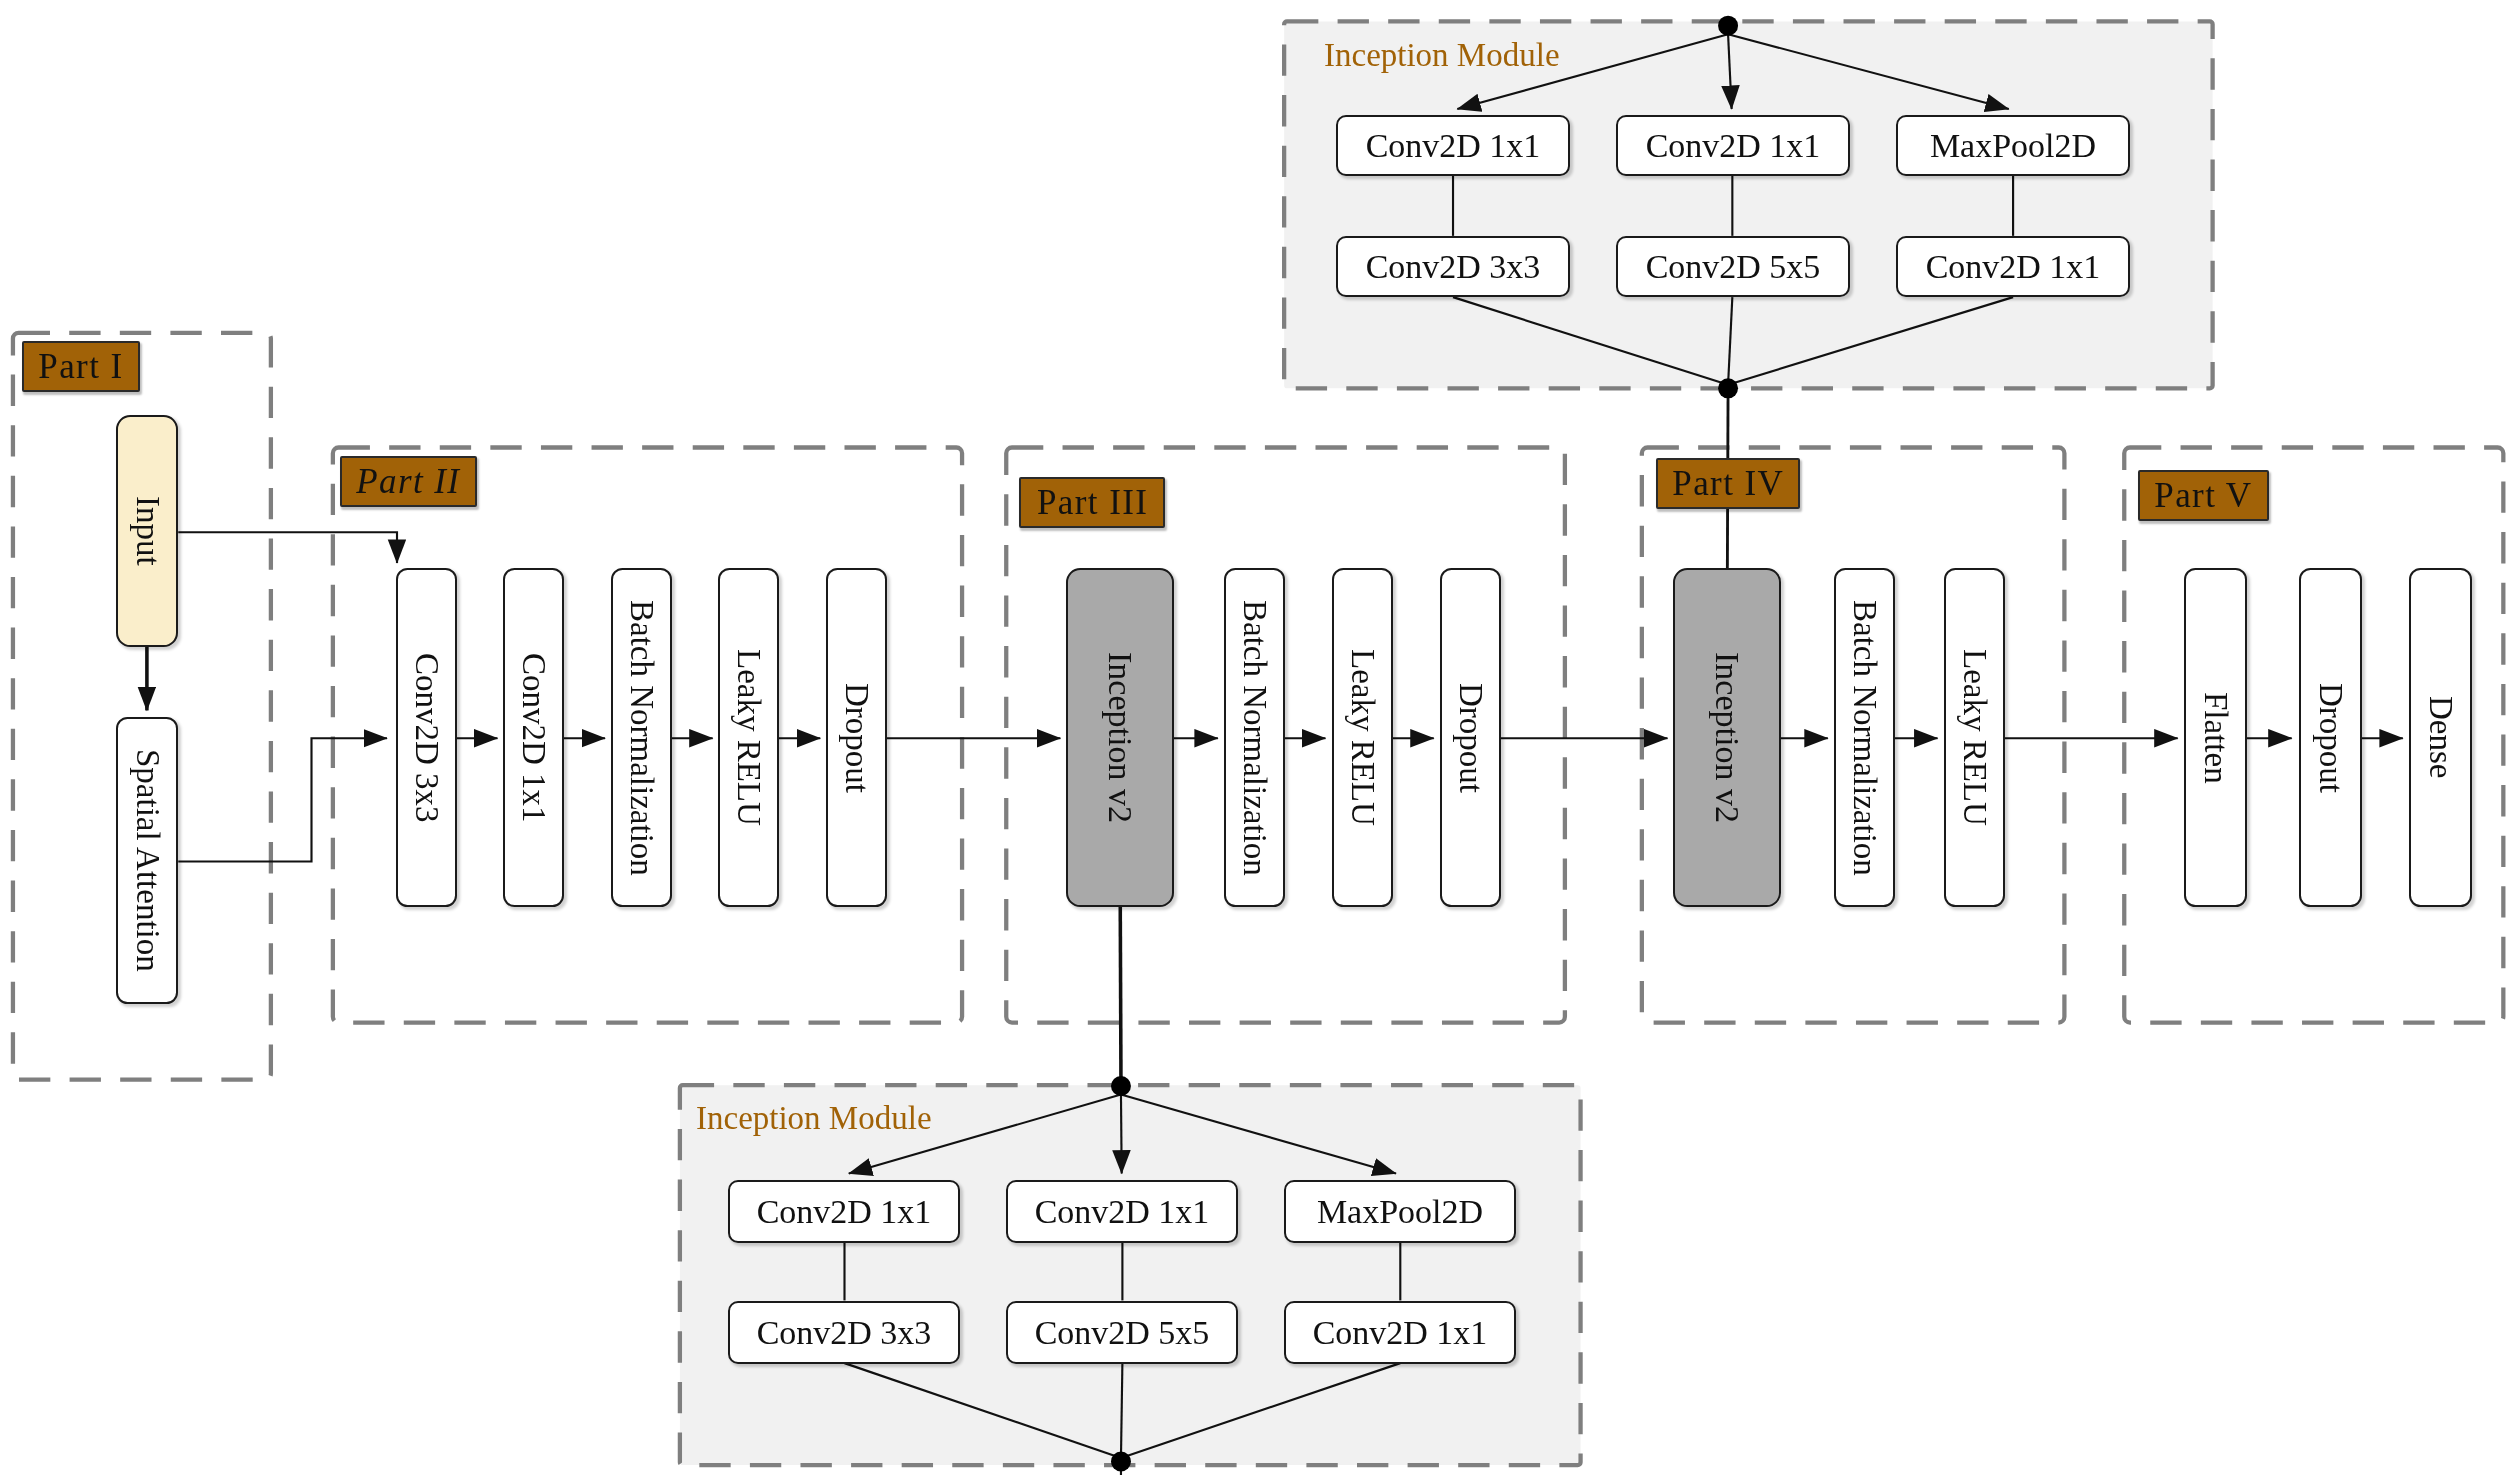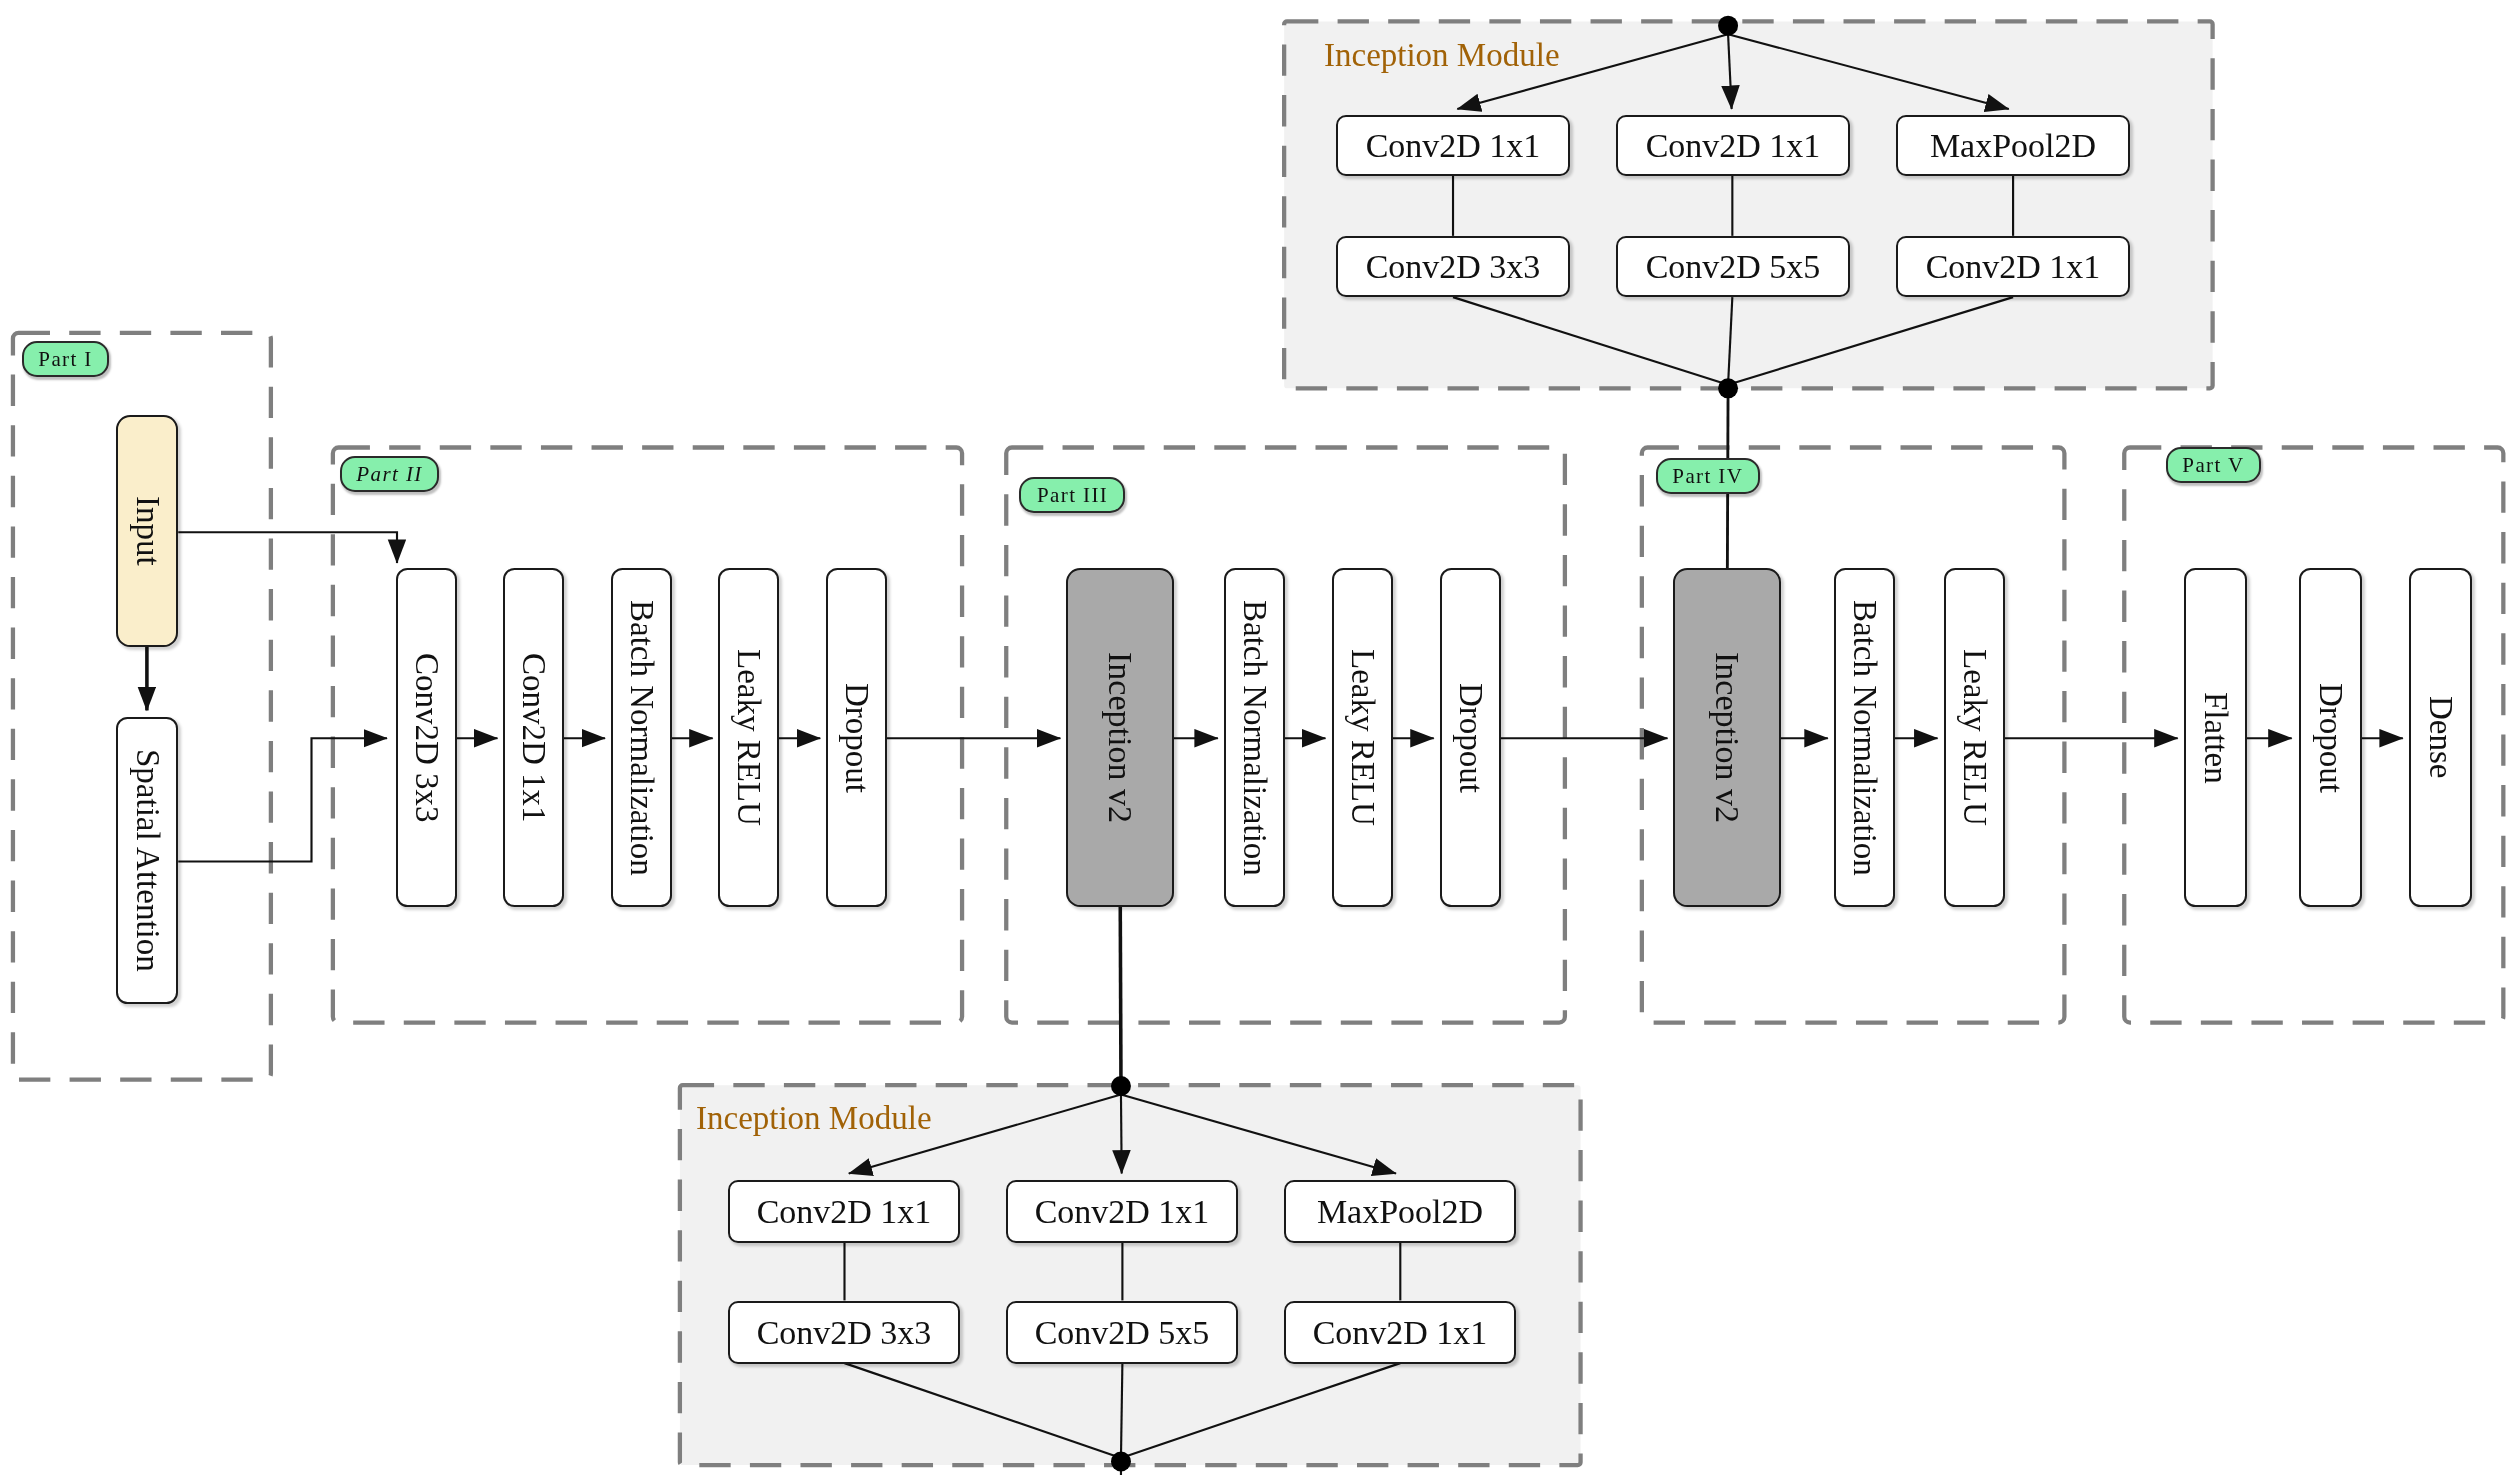--- a/index.html
+++ b/index.html
@@ -19,22 +19,22 @@
   .vnode.tan{background:#faeecb;border-radius:14.3px;}
   .vnode.gray{background:#a9a9a9;border-radius:14.3px;}
   
   .hnode{
     position:absolute;display:flex;align-items:center;justify-content:center;
     background:#ffffff;border:2.1px solid #1a1a1a;border-radius:10px;
     font-size:34px;box-shadow:2.1px 2.9px 2.9px rgba(0,0,0,0.18);box-sizing:border-box;
     white-space:nowrap;
   }
   .badge{
-    position:absolute;background:#86efac;border:2.1px solid #2a2a2a;border-radius:15px;
-    font-size:21px;padding:3.6px 14.3px;letter-spacing:1.4px;
+    position:absolute;background:#a16207;border:2.1px solid #2a2a2a;border-radius:2px;
+    font-size:35px;padding:3.6px 14.3px;letter-spacing:1.4px;
     box-shadow:1.4px 2.1px 2.1px rgba(0,0,0,0.25);box-sizing:border-box;white-space:nowrap;
   }
   .module-label{position:absolute;color:#a16207;font-size:33px;white-space:nowrap;}
 </style>
 </head>
 <body>
 
 <div class="canvas">
 
   <svg class="layer" width="2512" height="1475" viewBox="0 0 3525 2070">
@@ -109,21 +109,21 @@
       <line x1="1573" y1="2051" x2="1573" y2="2070" stroke-width="3"></line>
     </g>
     <circle cx="1573" cy="1524" r="14" fill="#000"></circle>
     <circle cx="1573" cy="2051" r="14" fill="#000"></circle>
   </svg>
 
   <div class="badge" style="left:22px;top:341px;">Part I</div>
   <div class="badge" style="left:340px;top:456px;font-style:italic;">Part II</div>
   <div class="badge" style="left:1019px;top:477px;padding-left:16px;">Part III</div>
   <div class="badge" style="left:1656px;top:458px;">Part IV</div>
-  <div class="badge" style="left:2138px;top:447px;margin-left:28px;">Part V</div>
+  <div class="badge" style="left:2138px;top:470px;">Part V</div>
 
   <div class="module-label" style="left:1324px;top:37px;">Inception Module</div>
   <div class="module-label" style="left:696px;top:1100px;">Inception Module</div>
 
   <div class="vnode tan" style="left:116px;top:415px;width:62px;height:232px;">
     <span>Input</span>
   </div>
   <div class="vnode" style="left:116px;top:717px;width:62px;height:287px;">
     <span>Spatial Attention</span>
   </div>

